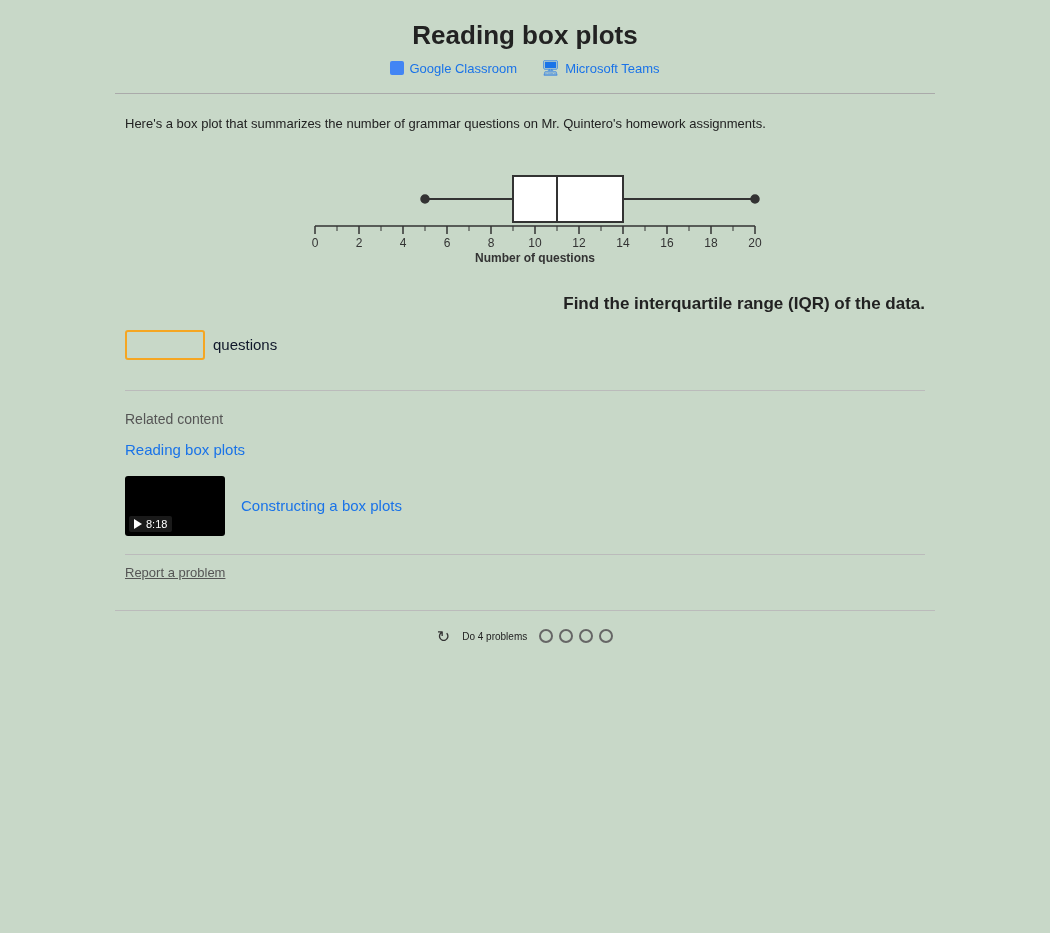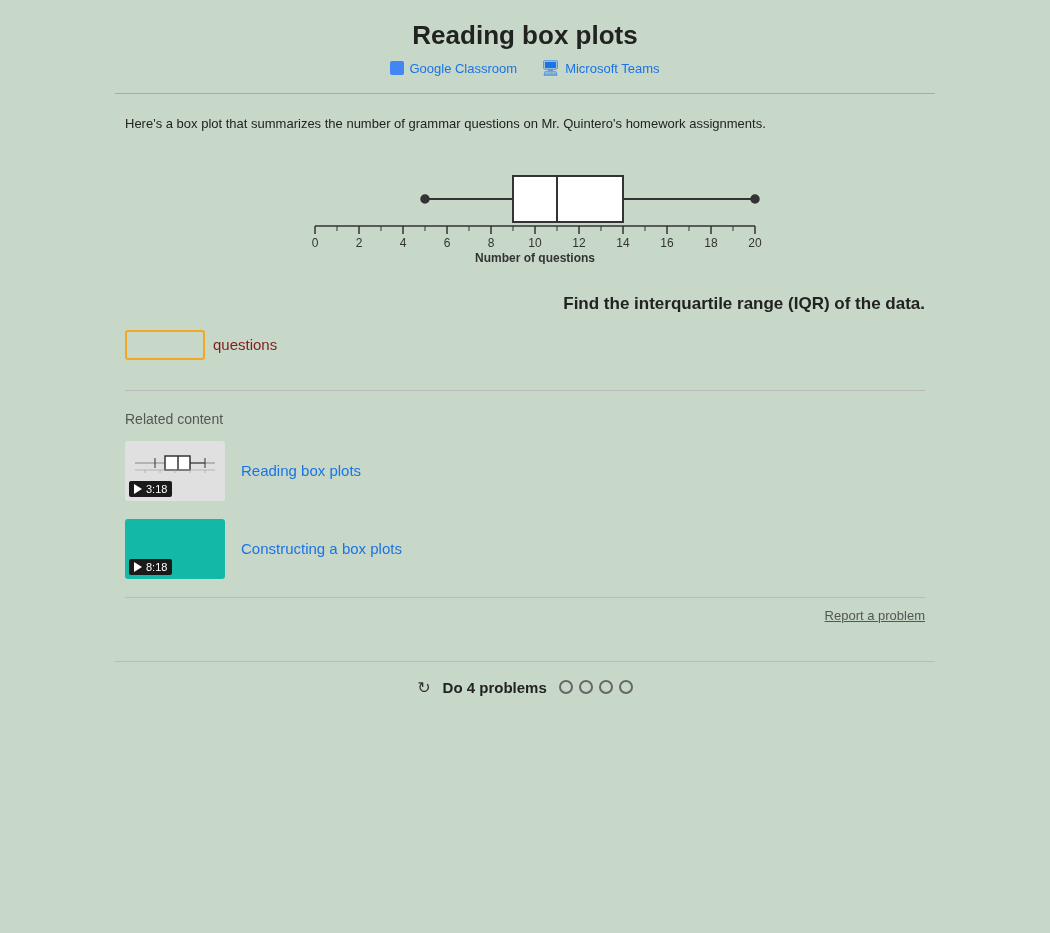--- a/index.html
+++ b/index.html
@@ -98,21 +98,21 @@
       height: 30px;
       border: 2px solid #f5a623;
       border-radius: 3px;
       background: transparent;
       padding: 2px 6px;
       font-size: 14px;
     }
 
     .answer-label {
       font-size: 15px;
-      color: #7f1d1d;
+      color: #0f172a;
     }
 
     .divider2 {
       border: none;
       border-top: 1px solid #bbb;
       margin: 10px 0 20px 0;
     }
 
     .related-content-title {
       font-size: 14px;
@@ -176,45 +176,43 @@
     }
 
     .divider3 {
       border: none;
       border-top: 1px solid #bbb;
       margin: 10px 0 10px 0;
     }
 
     .report-row {
       display: flex;
-      justify-content: flex-end;
-      margin-bottom: 38px;
+      margin-bottom: 30px;
     }
 
     .report-link {
       font-size: 13px;
       color: #555;
       text-decoration: underline;
       cursor: pointer;
     }
 
     .bottom-bar {
       display: flex;
       align-items: center;
       justify-content: center;
       gap: 12px;
       padding: 16px 0;
       border-top: 1px solid #bbb;
       margin-top: 10px;
     }
 
     .do-problems-text {
-      font-size: 15px;
+      font-size: 10px;
       color: #222;
-      font-weight: bold;
     }
 
     .progress-dots {
       display: flex;
       gap: 6px;
       align-items: center;
     }
 
     .dot {
       width: 14px;
@@ -313,47 +311,25 @@
       <input class="answer-input" type="text" placeholder="" style="">
       <span class="answer-label">questions</span>
     </div>
 
     <hr class="divider2">
 
     <div class="related-content">
       <p class="related-content-title">Related content</p>
 
       <div class="related-item">
-        <div class="video-thumb video-thumb-1">
-
-          <svg width="90" height="35" style="position:absolute;top:5px;left:5px;">
-            <line x1="5" y1="17" x2="85" y2="17" stroke="#888" stroke-width="1"></line>
-            <line x1="25" y1="12" x2="25" y2="22" stroke="#333" stroke-width="1"></line>
-            <rect x="35" y="10" width="25" height="14" fill="white" stroke="#333" stroke-width="1.5"></rect>
-            <line x1="48" y1="10" x2="48" y2="24" stroke="#333" stroke-width="1.5"></line>
-            <line x1="60" y1="17" x2="75" y2="17" stroke="#333" stroke-width="1"></line>
-            <line x1="75" y1="12" x2="75" y2="22" stroke="#333" stroke-width="1"></line>
-
-            <line x1="5" y1="24" x2="85" y2="24" stroke="#aaa" stroke-width="0.8"></line>
-            <line x1="15" y1="24" x2="15" y2="27" stroke="#aaa" stroke-width="0.8"></line>
-            <line x1="30" y1="24" x2="30" y2="27" stroke="#aaa" stroke-width="0.8"></line>
-            <line x1="45" y1="24" x2="45" y2="27" stroke="#aaa" stroke-width="0.8"></line>
-            <line x1="60" y1="24" x2="60" y2="27" stroke="#aaa" stroke-width="0.8"></line>
-            <line x1="75" y1="24" x2="75" y2="27" stroke="#aaa" stroke-width="0.8"></line>
-          </svg>
-          <div class="video-duration">
-            <span class="play-icon"></span>
-            <span>3:18</span>
-          </div>
-        </div>
         <a class="related-link">Reading box plots</a>
       </div>
 
       <div class="related-item">
-        <div class="video-thumb" style="background:#14b8a6;">
+        <div class="video-thumb" style="background:#000000;">
           <div class="video-duration">
             <span class="play-icon"></span>
             <span>8:18</span>
           </div>
         </div>
         <a class="related-link">Constructing a box plots</a>
       </div>
     </div>
 
     <hr class="divider3">

